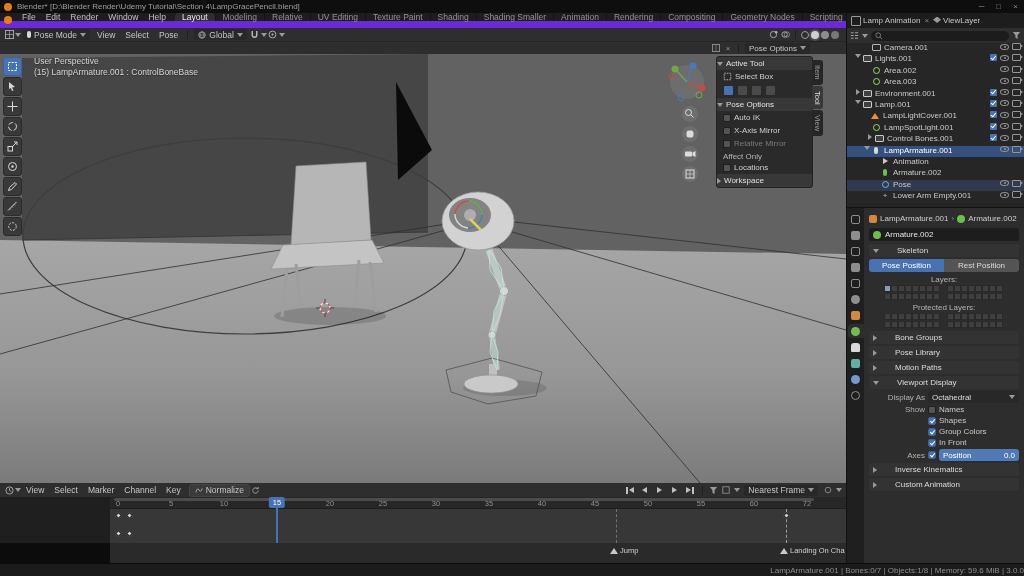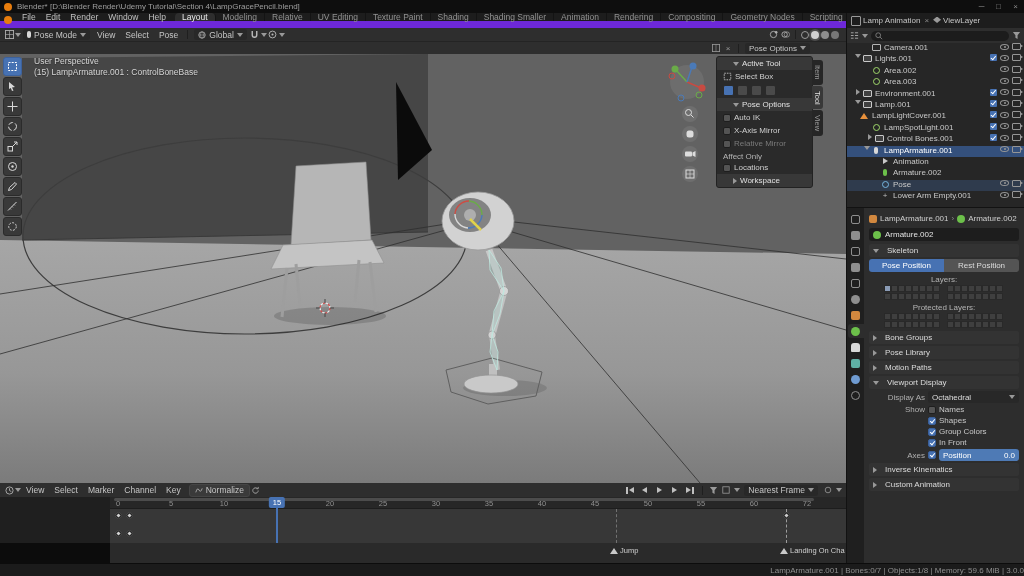--- a/index.html
+++ b/index.html
@@ -36,21 +36,21 @@
   .sph.active-wrap{box-shadow:0 0 0 2px #4d4d4d;background:#d0d0d0}
   .hbtn{width:12px;height:11px;display:flex;align-items:center;justify-content:center}
   
   #viewport{left:0;top:54px;width:846px;height:429px;background:#626262;overflow:hidden}
   #vp-overlay{left:34px;top:2px;color:#d6d6d6;font-size:8.5px;line-height:11px;text-shadow:0 1px 1px rgba(0,0,0,.35)}
   #vp-toolbar{left:3px;top:3px;display:flex;flex-direction:column;gap:1px}
   .tbtn{width:19px;height:19px;background:#393939;border:1px solid #2b2b2b;border-radius:3px;display:flex;align-items:center;justify-content:center;box-sizing:border-box}
   .tbtn.active{background:#4772b3;border-color:#3c619c}
   
   #n-panel{right:33px;top:2px;width:95px;background:rgba(40,40,40,.96);border:1px solid #222;border-radius:3px;font-size:8px;color:#cfcfcf;overflow:hidden}
-  .np-header{display:flex;align-items:center;gap:3px;padding:2px 16px;background:#383838;color:#e0e0e0}
+  .np-header{display:flex;align-items:center;gap:3px;padding:2px 0;background:#383838;color:#e0e0e0}
   .np-row{display:flex;align-items:center;gap:3px;padding:2px 6px}
   .np-label{padding:2px 6px 0;color:#b5b5b5}
   .np-dim{color:#7a7a7a}
   .chk{width:8px;height:8px;background:#545454;border:1px solid #1e1e1e;border-radius:2px;position:relative;flex:none;box-sizing:border-box}
   .chk.on{background:#4772b3;border-color:#3a5f99}
   .chk.on::after{content:"";position:absolute;left:2px;top:0;width:2px;height:4px;border:solid #fff;border-width:0 1.2px 1.2px 0;transform:rotate(40deg)}
   .optsq{width:9px;height:9px;background:#4a4a4a;border:1px solid #2a2a2a;border-radius:2px}
   .optsq.on{background:#4772b3}
   #side-tabs{right:23px;top:6px;width:11px;display:flex;flex-direction:column;gap:1px}
   .stab{writing-mode:vertical-rl;font-size:7.5px;color:#9a9a9a;background:#262626;padding:5px 1px;border-radius:0 3px 3px 0;text-align:center}
@@ -90,21 +90,21 @@
   .ti{width:9px;height:9px;border-radius:2px;background:#8e8e8e}
   .ti.outline{background:transparent;border:1px solid #8e8e8e;box-sizing:border-box}
   .ti.orange{background:#d2883f}
   .ti.green{background:#6cc04a;border-radius:50%}
   .ti.bone{background:#d8d8d8;border-radius:3px 3px 1px 1px}
   .ti.blue{background:#6f9bd1}
   .ti.teal{background:#5fb0a5}
   #pcontent{flex:1;padding:3px 5px 0;overflow:hidden}
   .pbread{display:flex;align-items:center;gap:3px;height:15px;color:#cfcfcf}
   .pname{height:13px;background:#1d1d1d;border-radius:3px;display:flex;align-items:center;gap:4px;padding:0 4px;margin:2px 0 3px;color:#e2e2e2}
-  .psec{display:flex;align-items:center;gap:8px;height:13px;background:#333;border-radius:2px;margin:2px 0;padding:0 4px;color:#dcdcdc}
+  .psec{display:flex;align-items:center;gap:18px;height:13px;background:#333;border-radius:2px;margin:2px 0;padding:0 4px;color:#dcdcdc}
   .seg{display:flex;height:13px;border-radius:3px;overflow:hidden;margin:2px 0 3px}
   .seg>div{flex:1;text-align:center;line-height:13px}
   .seg .on{background:#4772b3;color:#fff}
   .seg .off{background:#545454;color:#ddd}
   .clabel{text-align:center;color:#b5b5b5;margin:2px 0 1px}
   .lgrid{display:flex;gap:5px;justify-content:center;margin-bottom:2px}
   .lblock{display:flex;flex-wrap:wrap;width:58px}
   .lc{width:7px;height:7px;background:#3f3f3f;border:1px solid #292929;box-sizing:border-box;margin:0 0 1px 0}
   .lc.on{background:#8a9bb5}
   .prow{display:flex;align-items:center;gap:3px;margin:2px 0}
@@ -556,21 +556,21 @@
         <span class="oi">
           <span class="oi-collection"></span>
         </span>
       <span class="olabel">Lamp.001</span>
       <span class="oicons">
           <span class="ochk"></span>
           <span class="ic-eye"></span>
           <span class="ic-cam"></span>
         </span>
     </div>
-    <div class="orow" style="padding-left:3px">
+    <div class="orow" style="padding-left:14px">
       <span class="ocar"></span>
         <span class="oi">
           <span class="oi-mesh"></span>
         </span>
       <span class="olabel">LampLightCover.001</span>
       <span class="oicons">
           <span class="ochk"></span>
           <span class="ic-eye"></span>
           <span class="ic-cam"></span>
         </span>

